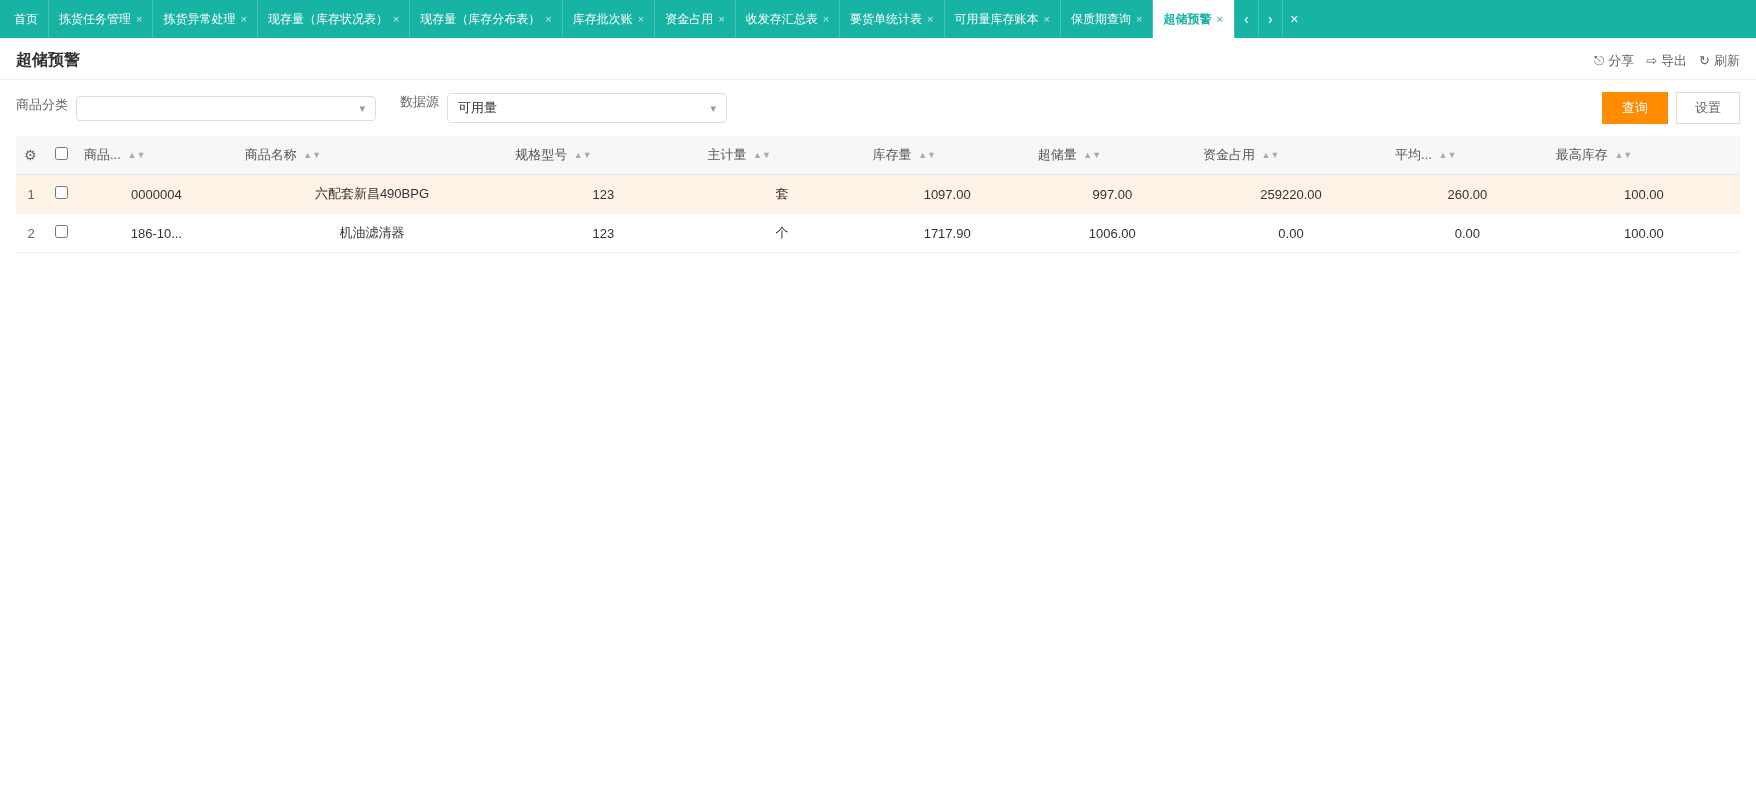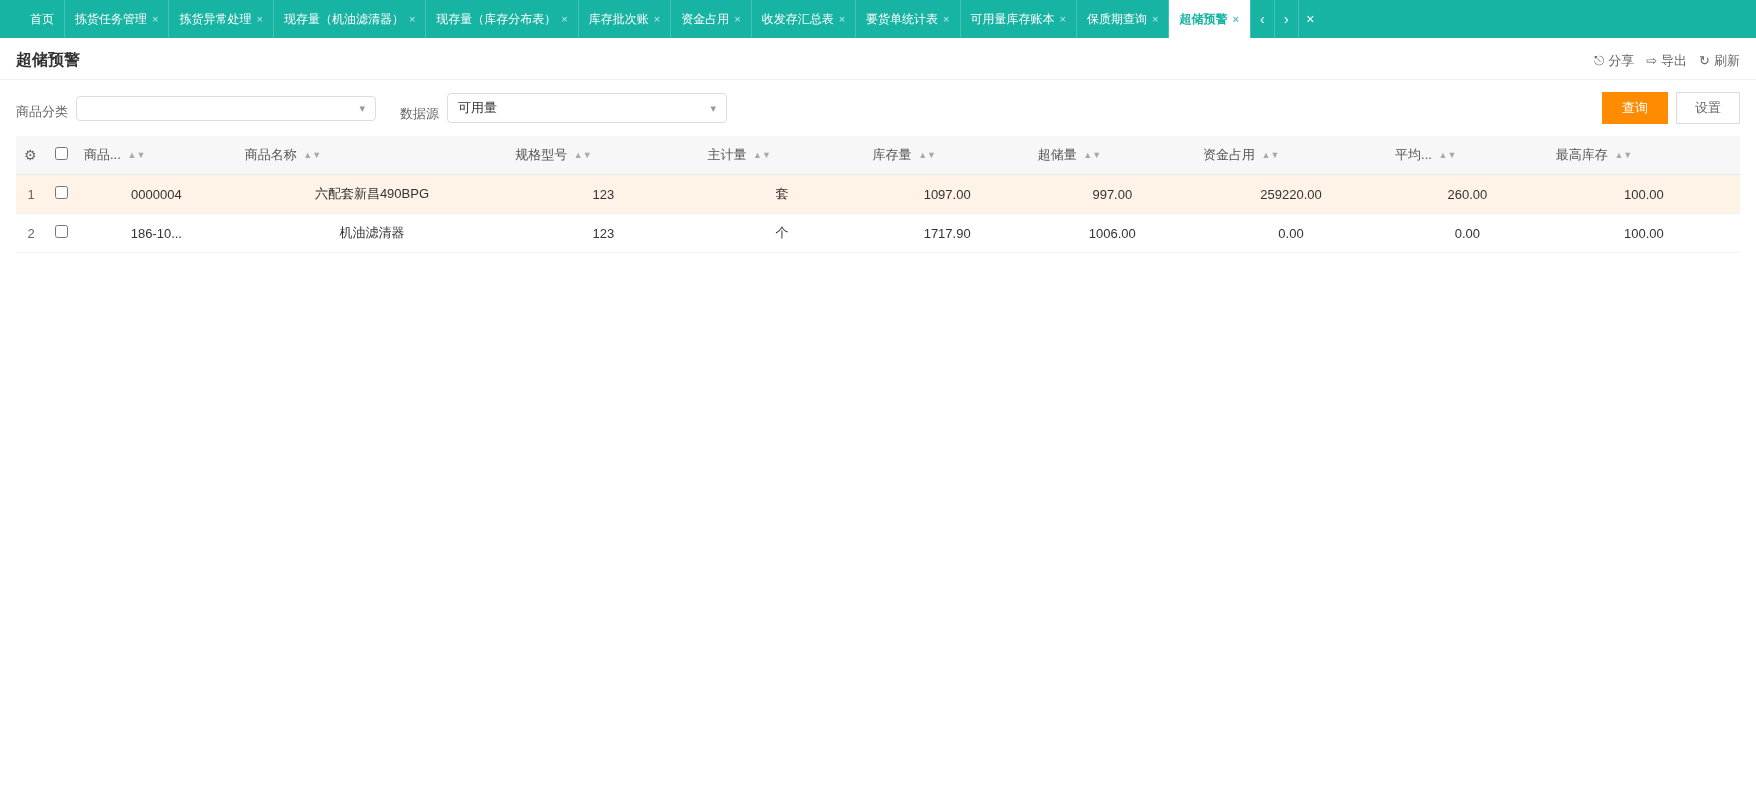--- a/index.html
+++ b/index.html
@@ -5,21 +5,21 @@
     * { box-sizing: border-box; margin: 0; padding: 0; }
     body { font-family: 'Microsoft YaHei', Arial, sans-serif; font-size: 13px; background: #f5f5f5; color: #333; }
 
     
     .top-nav {
       display: flex;
       align-items: center;
       background: #17b3a3;
       height: 38px;
       overflow: hidden;
-      padding: 0 20px;
+      padding: 0 4px;
     }
     .top-nav .nav-tab {
       display: flex;
       align-items: center;
       height: 100%;
       padding: 0 10px;
       color: #fff;
       font-size: 12px;
       white-space: nowrap;
       cursor: pointer;
@@ -87,21 +87,21 @@
     
     .filter-area {
       display: flex;
       align-items: center;
       padding: 12px 16px;
       gap: 24px;
       background: #fff;
     }
     .filter-item {
       display: flex;
-      align-items: flex-end;
+      align-items: flex-start;
       gap: 8px;
     }
     .filter-label {
       color: #666;
       font-size: 13px;
       white-space: nowrap;
     }
     .filter-select {
       display: flex;
       align-items: center;
@@ -196,21 +196,21 @@
   </div>
   <div class="nav-tab">
     <span>拣货任务管理</span>
     <span class="close-btn">×</span>
   </div>
   <div class="nav-tab">
     <span>拣货异常处理</span>
     <span class="close-btn">×</span>
   </div>
   <div class="nav-tab">
-    <span>现存量（机油滤清器）</span>
+    <span>现存量（库存状况表）</span>
     <span class="close-btn">×</span>
   </div>
   <div class="nav-tab">
     <span>现存量（库存分布表）</span>
     <span class="close-btn">×</span>
   </div>
   <div class="nav-tab">
     <span>库存批次账</span>
     <span class="close-btn">×</span>
   </div>

